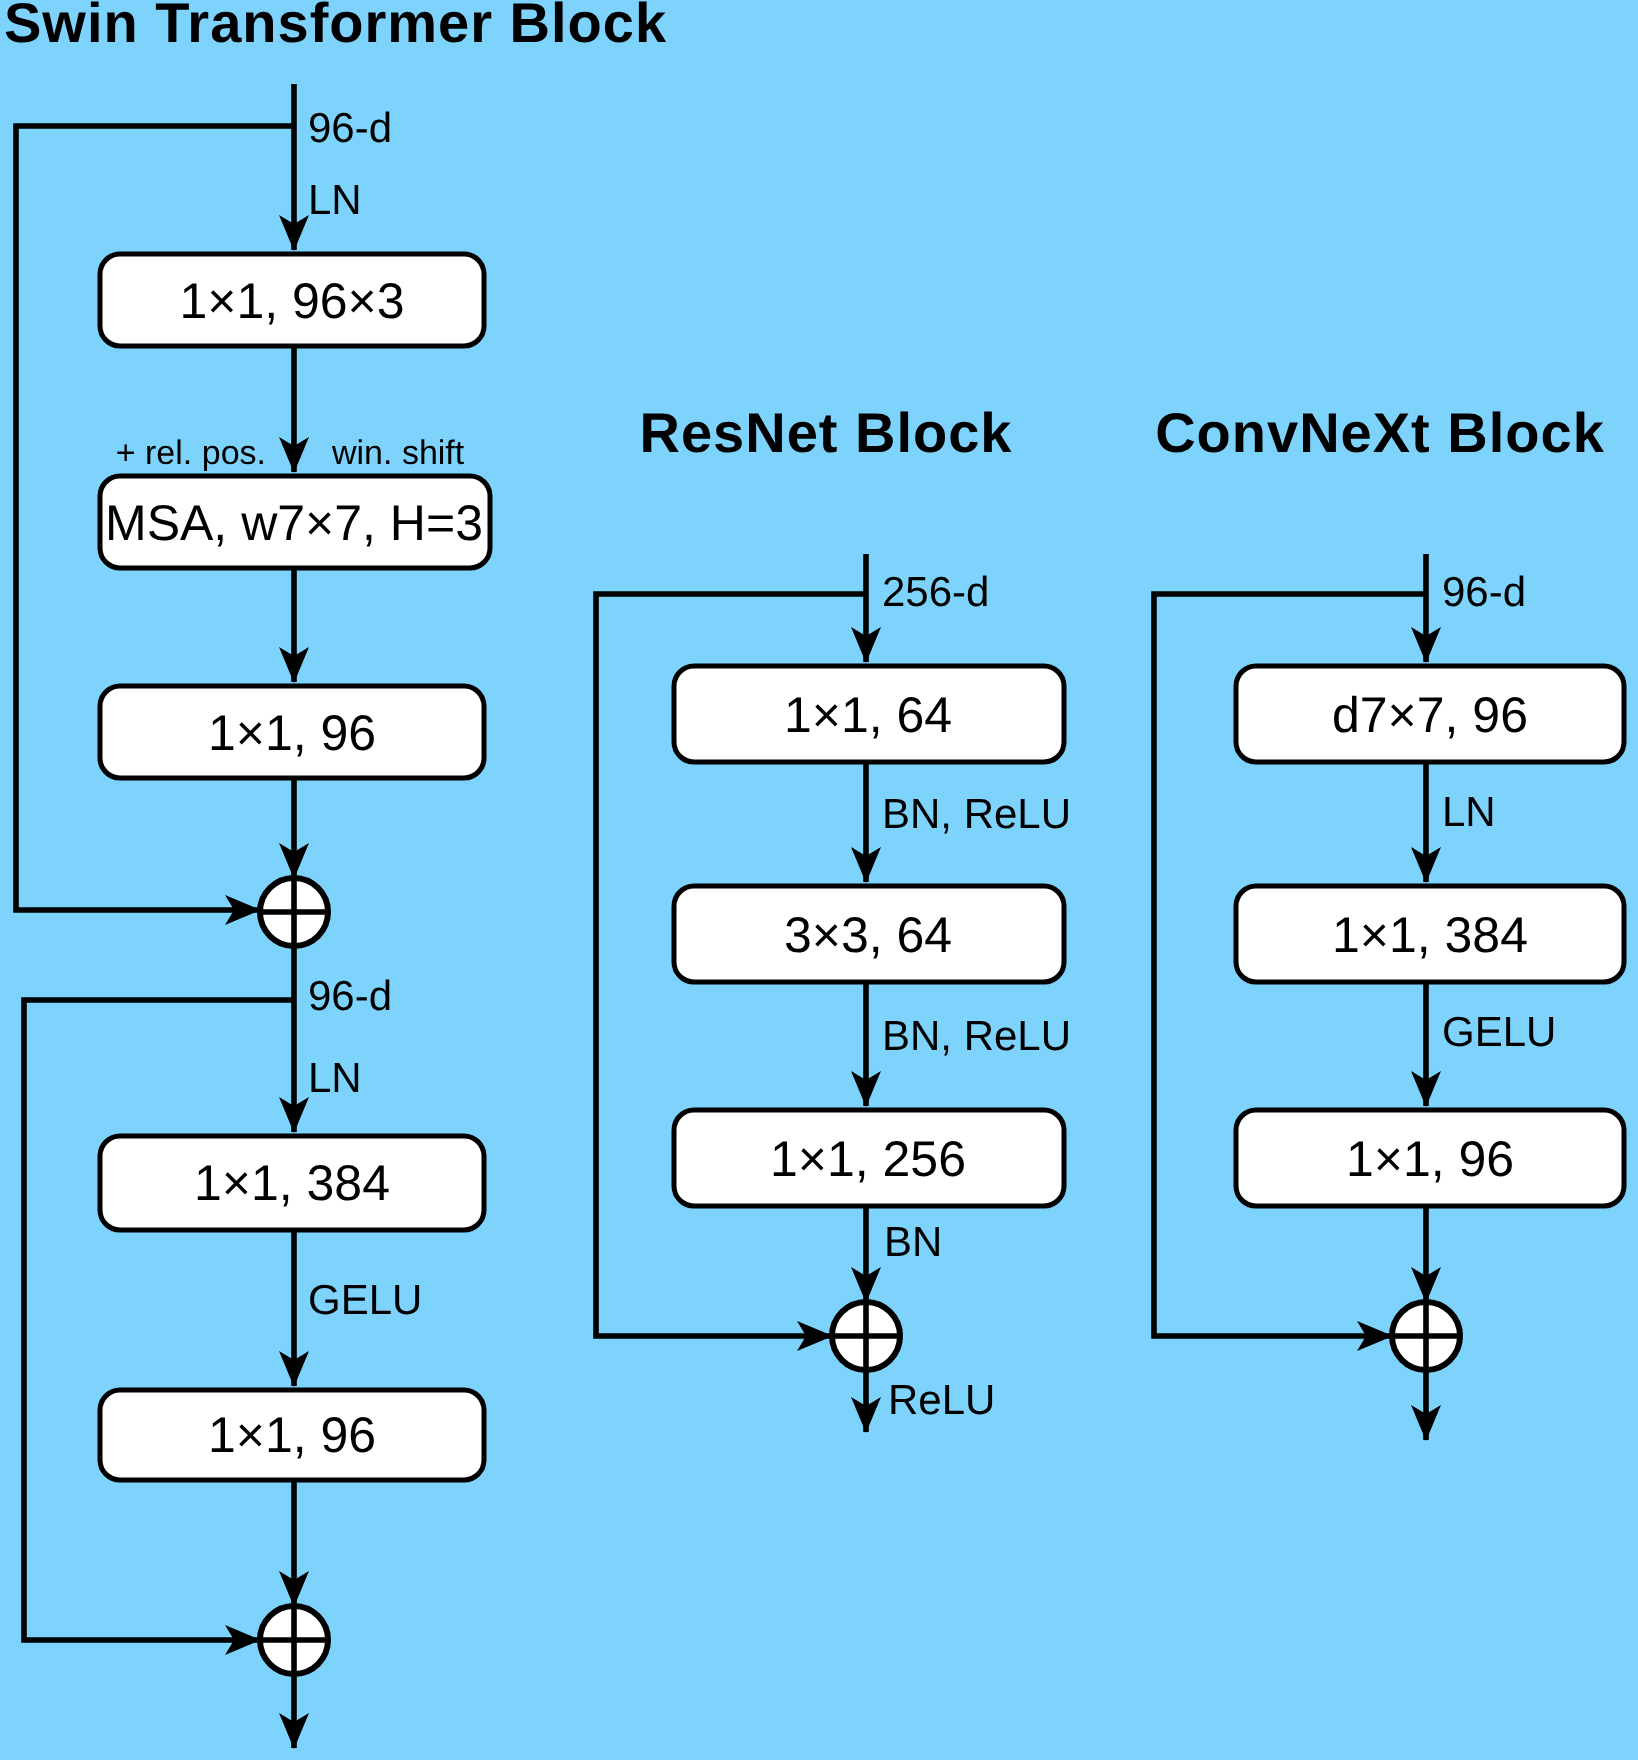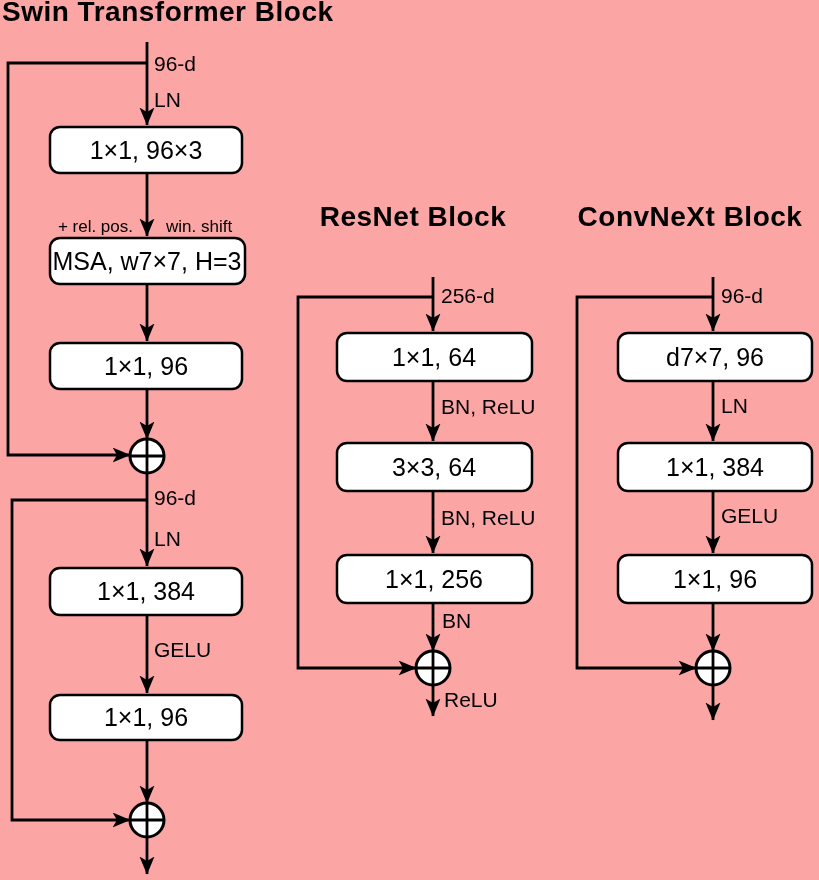--- a/index.html
+++ b/index.html
@@ -1,20 +1,20 @@
 <!DOCTYPE html>
 <html><head>
 <meta charset="utf-8">
 <style>
   html, body { margin: 0; padding: 0; background: #ffffff; }
   #canvas {
     position: relative;
     width: 819px;
     height: 880px;
-    background: #fca5a5;
+    background: #7dd3fc;
     overflow: hidden;
   }
   svg { display: block; }
   text {
     font-family: "Liberation Sans", "DejaVu Sans", sans-serif;
     fill: #000000;
   }
   .title {
     font-size: 28px;
     font-weight: bold;

